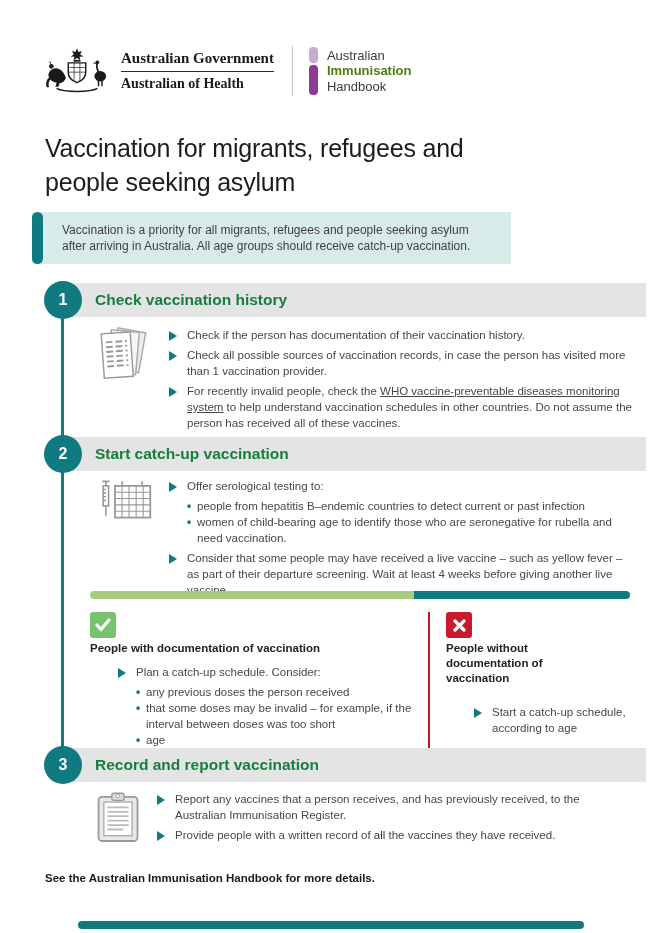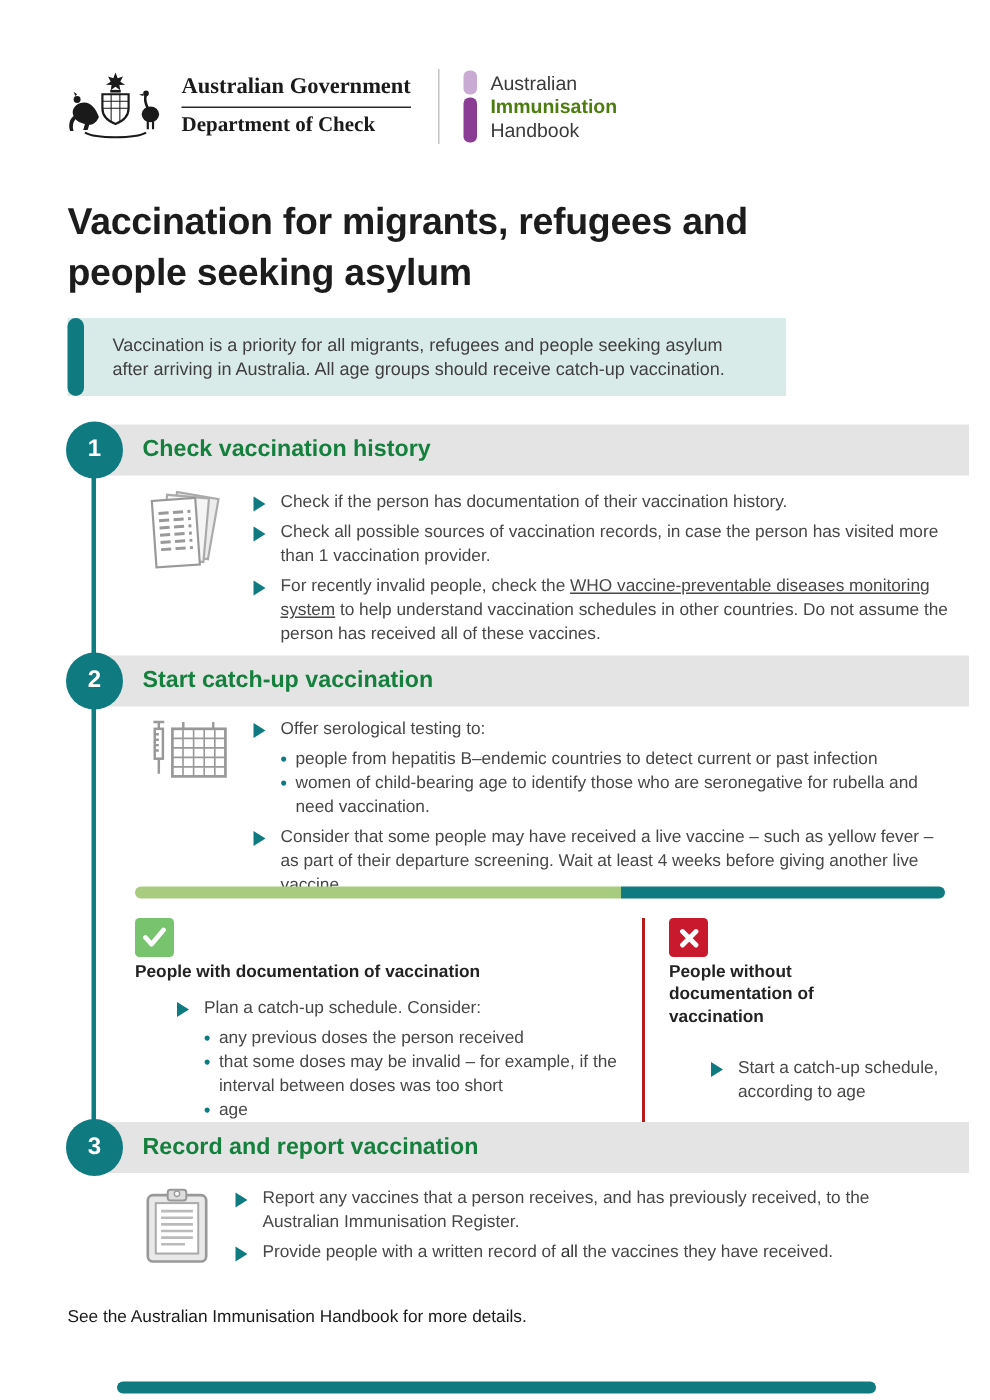--- a/index.html
+++ b/index.html
@@ -17,24 +17,24 @@
   .gov-dept  { font-size:14px; font-weight:bold; padding-top:4px; }
   .header-divider { width:1px; height:50px; background:#c3c3c3; margin:0 16px 0 18px; }
   .hb-bars { display:flex; flex-direction:column; gap:2px; margin-right:9px; }
   .hb-bar-light { width:9px; height:16px; border-radius:4px; background:#c9aad2; }
   .hb-bar-dark  { width:9px; height:30px; border-radius:4px; background:#8b3d96; }
   .hb-text { font-size:13px; line-height:15.5px; color:#3a3a3a; }
   .hb-text .bold { font-weight:bold; color:#4d7c0f; }
 
   
   .page-title { position:absolute; left:45px; top:131px; width:580px;
-    font-size:25px; line-height:34px; font-weight:bold; color:#1c1c1c; letter-spacing:-0.2px; }
-
-  
-  .callout { position:absolute; left:45px; top:212px; width:479px; min-height:50px;
+    font-size:25px; line-height:34px; font-weight:normal; color:#1c1c1c; letter-spacing:-0.2px; }
+
+  
+  .callout { position:absolute; left:32px; top:212px; width:479px; min-height:50px;
     background:#d9ebe8; padding:10px 20px 10px 30px; }
   .callout-bar { position:absolute; left:0; top:0; bottom:0; width:11px; border-radius:5.5px; background:#0f7b80; }
   .callout-text { font-size:12px; line-height:16px; color:#3f3f3f; }
 
   
   .step-line { position:absolute; left:61px; top:312px; width:3px; height:452px; background:#0f7b80; }
 
   
   .step-header { position:absolute; left:60px; right:14px; height:34px; background:#e5e4e4; }
   .step-circle { position:absolute; left:-16px; top:-2px; width:38px; height:38px; border-radius:50%;
@@ -75,21 +75,21 @@
   .mark-box { flex:0 0 26px; width:26px; height:26px; border-radius:3px; margin-right:13px;
     display:flex; align-items:center; justify-content:center; }
   .mark-check { background:#78c36e; }
   .mark-cross { background:#c8192d; }
   .col-title { font-size:11.5px; line-height:15px; font-weight:bold; color:#222; margin-top:3px; }
   .col-right .col-title { width:118px; }
   .col-bullets { margin-left:28px; }
   .col-right .col-bullets { margin-top:18px; }
 
   
-  .footer-note { position:absolute; left:45px; top:872px; font-size:11.5px; font-weight:normal; color:#1a1a1a;text-align:right; }
+  .footer-note { position:absolute; left:45px; top:872px; font-size:11.5px; font-weight:bold; color:#1a1a1a;text-align:right; }
   .bottom-bar { position:absolute; left:78px; top:921px; width:506px; height:8px; border-radius:4px; background:#0f7b80; }
 </style>
 </head>
 <body>
 
 <div class="page">
 
   <div class="header">
     <svg class="coat-of-arms" viewBox="0 0 110 80">
       <g fill="#1a1a1a">
@@ -104,21 +104,21 @@
         <ellipse cx="95" cy="49" rx="10" ry="9"></ellipse>
         <path d="M92,42 C89,36 88,31 90,26" stroke="#1a1a1a" stroke-width="3" fill="none"></path>
         <circle cx="90" cy="25" r="3.2"></circle>
         <path d="M87,25 l-5,1.5 l5,1.5 z"></path>
         <path d="M92,57 v9 M98,57 v9" stroke="#1a1a1a" stroke-width="2.5" fill="none"></path>
         <path d="M20,70 C32,77 78,77 90,70" stroke="#1a1a1a" stroke-width="2.5" fill="none"></path>
       </g>
     </svg>
     <div class="gov-text">
       <div class="gov-title">Australian Government</div>
-      <div class="gov-dept">Department of Check</div>
+      <div class="gov-dept">Australian of Health</div>
     </div>
     <div class="header-divider"></div>
     <div class="hb-bars">
       <div class="hb-bar-light"></div>
       <div class="hb-bar-dark"></div>
     </div>
     <div class="hb-text">
       <div>Australian</div>
       <div class="bold">Immunisation</div>
       <div>Handbook</div>

